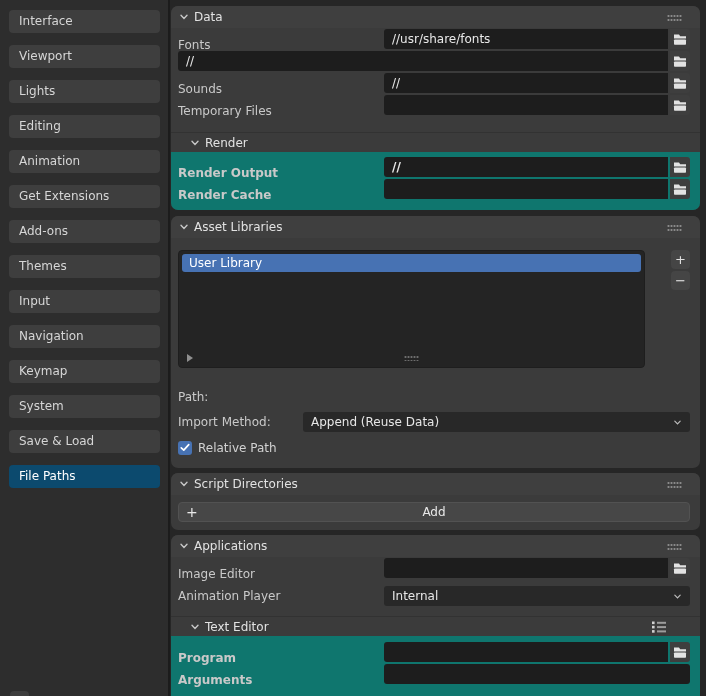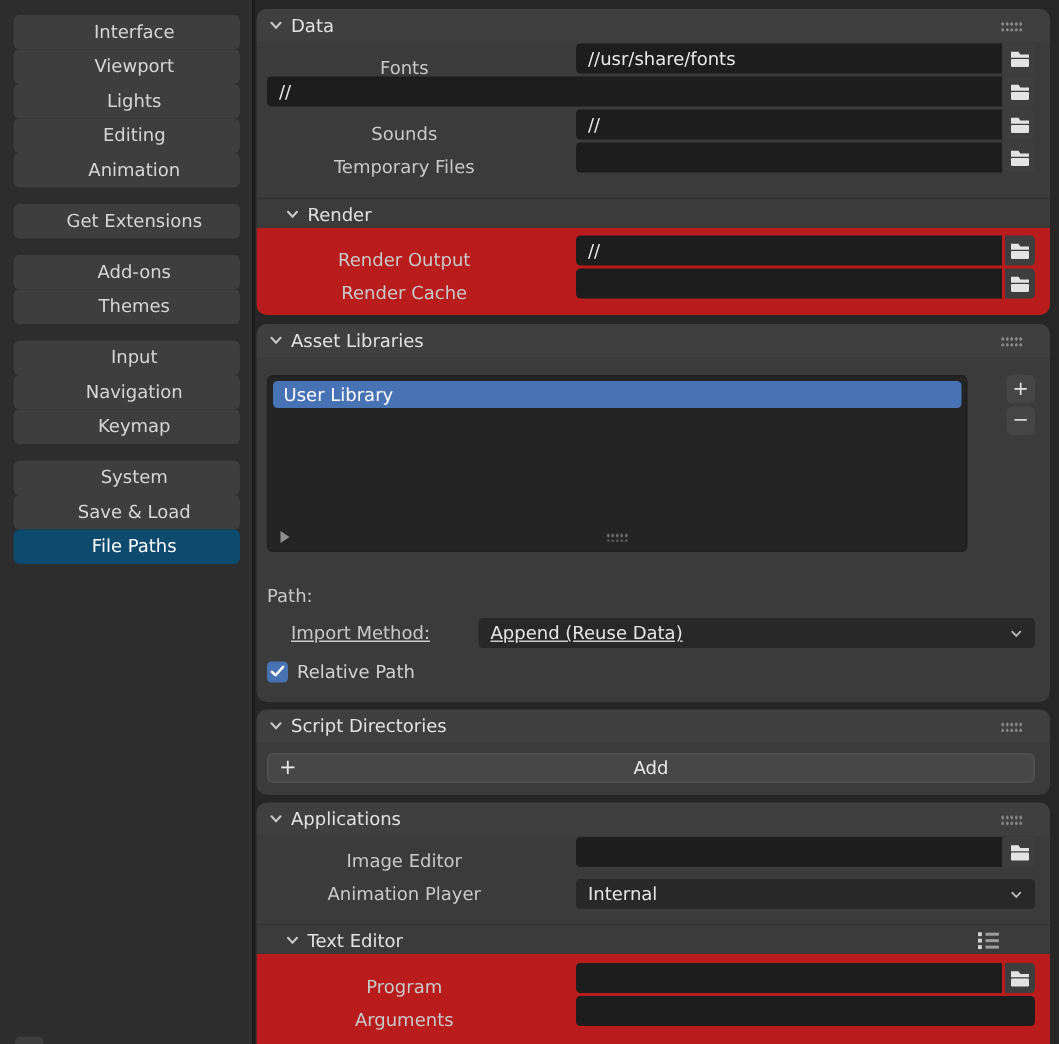--- a/index.html
+++ b/index.html
@@ -10,24 +10,24 @@
     font-family:"DejaVu Sans","Liberation Sans",sans-serif;
     font-size:12px; color:#cccccc;
   }
   
   #nav {
     position:absolute; left:0; top:0; width:168px; height:696px;
     background:#2d2d2d; padding:10px 8px 0 9px;
   }
   .nav-group { margin-bottom:11px; }
   .nav-item {
-    height:23px; line-height:23px; margin-bottom:0;
+    height:23px; line-height:23px; margin-bottom:12px;
     background:#3e3e3e; border-radius:4px;
     color:#d6d6d6; padding-left:10px; cursor:pointer;
-    white-space:nowrap; overflow:hidden;text-align:center;
+    white-space:nowrap; overflow:hidden;
   }
   .nav-item.selected { background:#0c4a6e; color:#ffffff; }
   #region-divider {
     position:absolute; left:168px; top:0; width:2px; height:696px; background:#1c1c1c;
   }
   #nav-menu-btn {
     position:absolute; left:10px; top:691px; width:19px; height:10px;
     background:#3d3d3d; border-radius:4px 4px 0 0;
   }
   
@@ -43,21 +43,21 @@
   .panel-title { color:#e2e2e2; margin-left:5px; }
   .chev { width:10px; height:10px; flex:none; }
   .grip {
     margin-left:auto; margin-right:18px; width:15px; height:7px;
     background-image:radial-gradient(circle,#8a8a8a 1px,transparent 1.2px);
     background-size:3px 4px;
   }
   .panel-body { padding-top:7px; }
   
   .row { display:flex; align-items:center; height:20px; margin:0 10px 2px 7px; }
-  .lbl { width:206px; padding-right:23px; text-align:center; color:#c9c9c9; flex:none; }
+  .lbl { width:206px; padding-right:23px; text-align:left; color:#c9c9c9; flex:none; }
   .lbl-left { width:125px; text-align:left; color:#c9c9c9; flex:none; }
   .fieldgroup { flex:1; display:flex; height:32px; }
   .tfield {
     flex:1; min-width:0; height:20px; padding:0 8px;
     background:#1d1d1d; border:none; outline:none;
     border-radius:3px; color:#e9e9e9; font:inherit;
   }
   .fieldgroup.has-btn .tfield { border-radius:3px 0 0 3px; }
   .browse {
     width:20px; height:20px; margin-left:2px; flex:none;
@@ -65,21 +65,21 @@
     display:flex; align-items:center; justify-content:center; cursor:pointer;
   }
   .dropdown {
     flex:1; height:20px; background:#282828; border-radius:3px;
     display:flex; align-items:center; padding:0 8px; color:#e6e6e6; cursor:pointer;
   }
   .dropdown .dd-chev { margin-left:auto; }
   
   .subpanel { margin-top:11px; border-top:1px solid #323232; }
   .subheader { height:19px; display:flex; align-items:center; padding:0 0 0 19px; background:#3b3b3b; cursor:pointer; }
-  .subbody { background:#b91c1c; padding:11px 0 3px 0; }
+  .subbody { background:#0f766e; padding:11px 0 3px 0;font-weight:bold; }
   .listicon { margin-left:auto; margin-right:32px; }
   
   .al-body { padding:12px 10px 11px 7px; }
   .al-top { display:flex; gap:26px; }
   .al-list {
     flex:1; height:118px; position:relative;
     background:#242424; border:1px solid #1e1e1e; border-radius:4px;
   }
   .al-row {
     position:absolute; left:3px; right:3px; top:3px; height:18px;
@@ -264,21 +264,21 @@
           </div>
         </div>
         <div class="al-btns">
           <button class="sq-btn">+</button>
           <button class="sq-btn">−</button>
         </div>
       </div>
       <div class="row mt19" style="margin-left:0;margin-right:0;">
         <span class="lbl-left">Path:</span>
       </div>
-      <div class="row mt5" style="margin-left:16px;margin-right:0;text-decoration:underline;">
+      <div class="row mt5" style="margin-left:0;margin-right:0;">
         <span class="lbl-left">Import Method:</span>
         <span class="dropdown">
           <span>Append (Reuse Data)</span>
           <svg class="dd-chev" width="9" height="9" viewBox="0 0 10 10">
               <path d="M2 3.4 L5 6.6 L8 3.4" stroke="#bcbcbc" stroke-width="1.3" fill="none" stroke-linecap="round"></path>
             </svg>
         </span>
       </div>
       <div class="row mt8" style="margin-left:0;margin-right:0;">
         <span class="checkbox">

